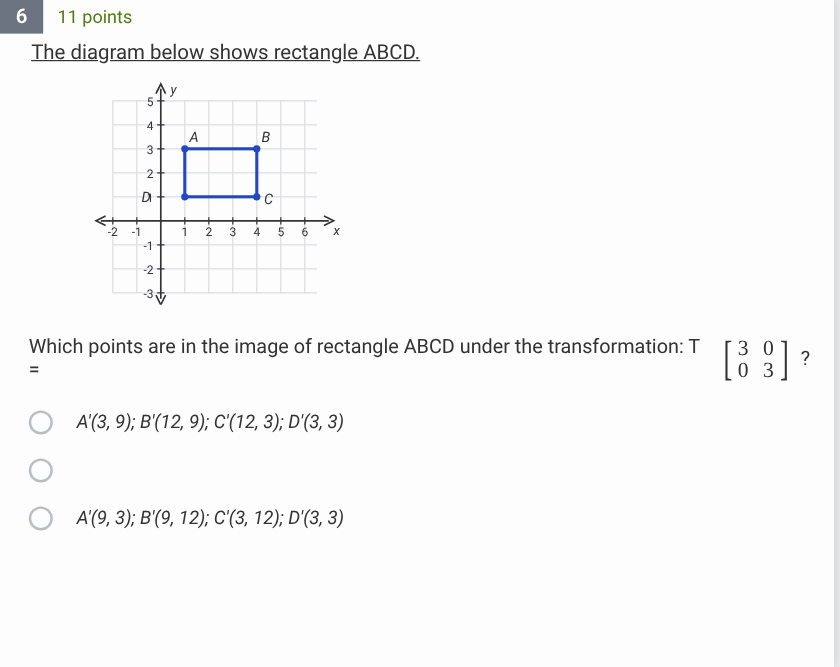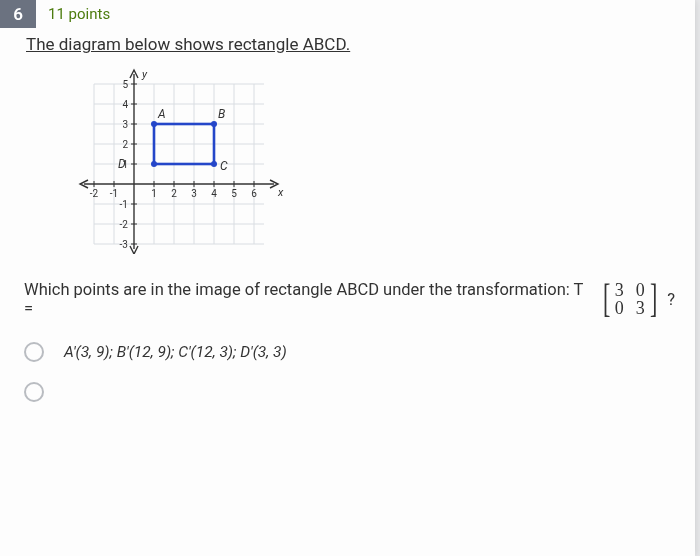--- a/index.html
+++ b/index.html
@@ -229,15 +229,19 @@
   </div>
 
   <div class="choices">
     <div class="choice">
       <div class="radio"></div>
       <div class="choice-text">A'(3, 9); B'(12, 9); C'(12, 3); D'(3, 3)</div>
     </div>
     <div class="choice">
       <div class="radio"></div>
     </div>
+    <div class="choice">
+      <div class="radio"></div>
+      <div class="choice-text">A'(9, 3); B'(9, 12); C'(3, 12); D'(3, 3)</div>
+    </div>
   </div>
 
 </div>
 
 </body></html>

